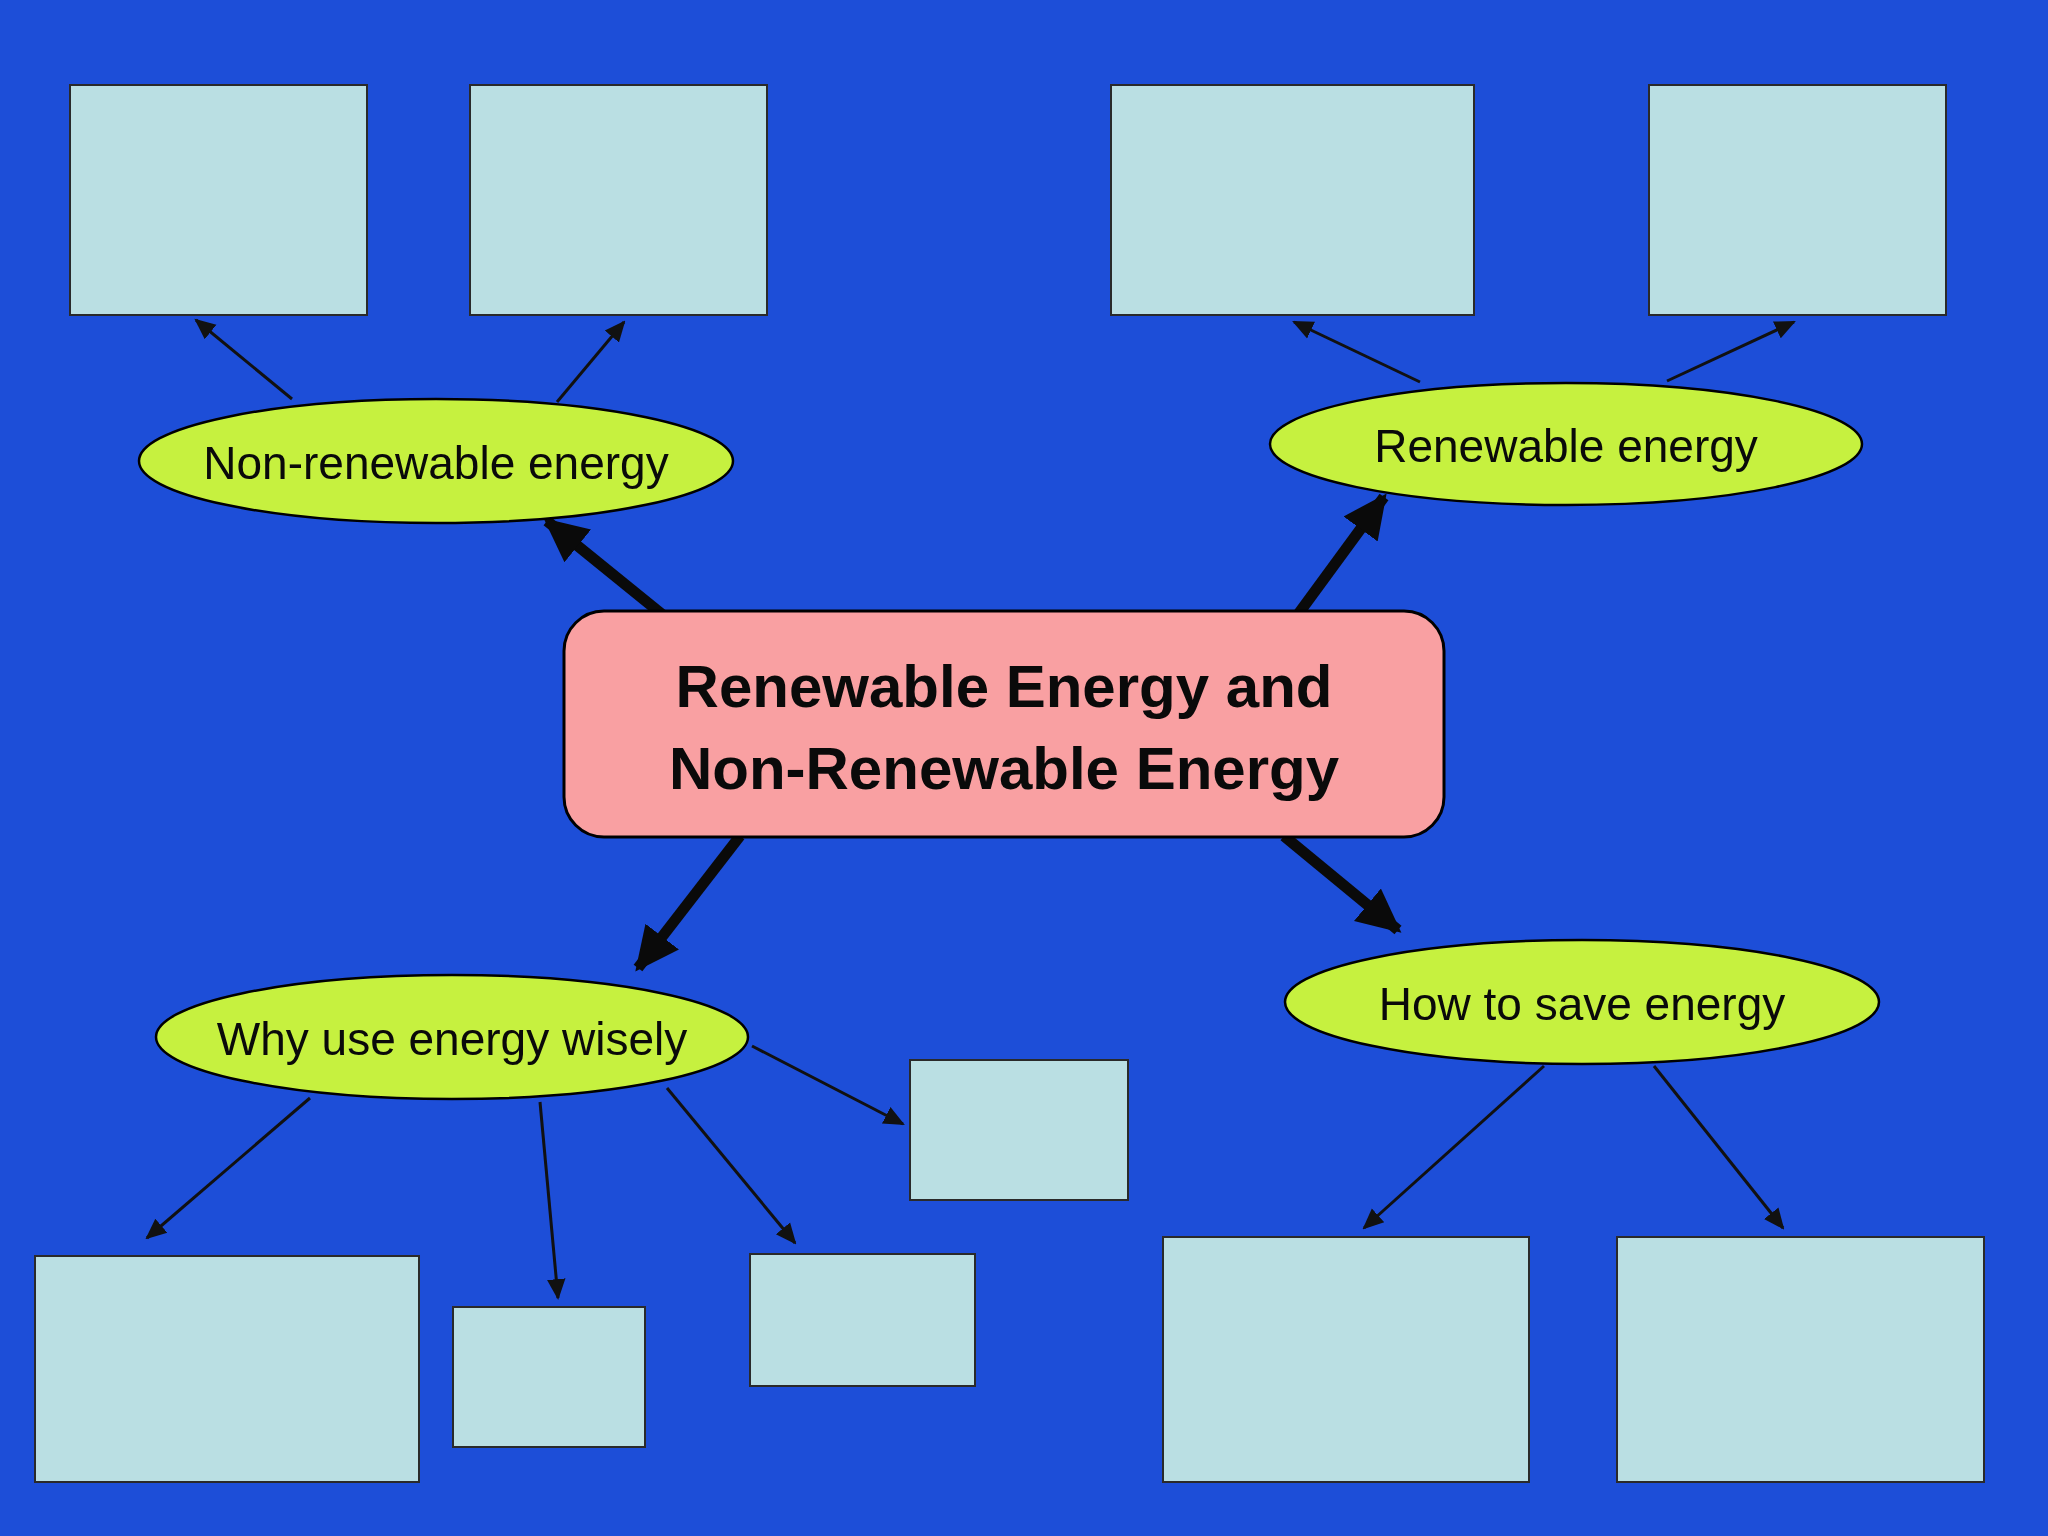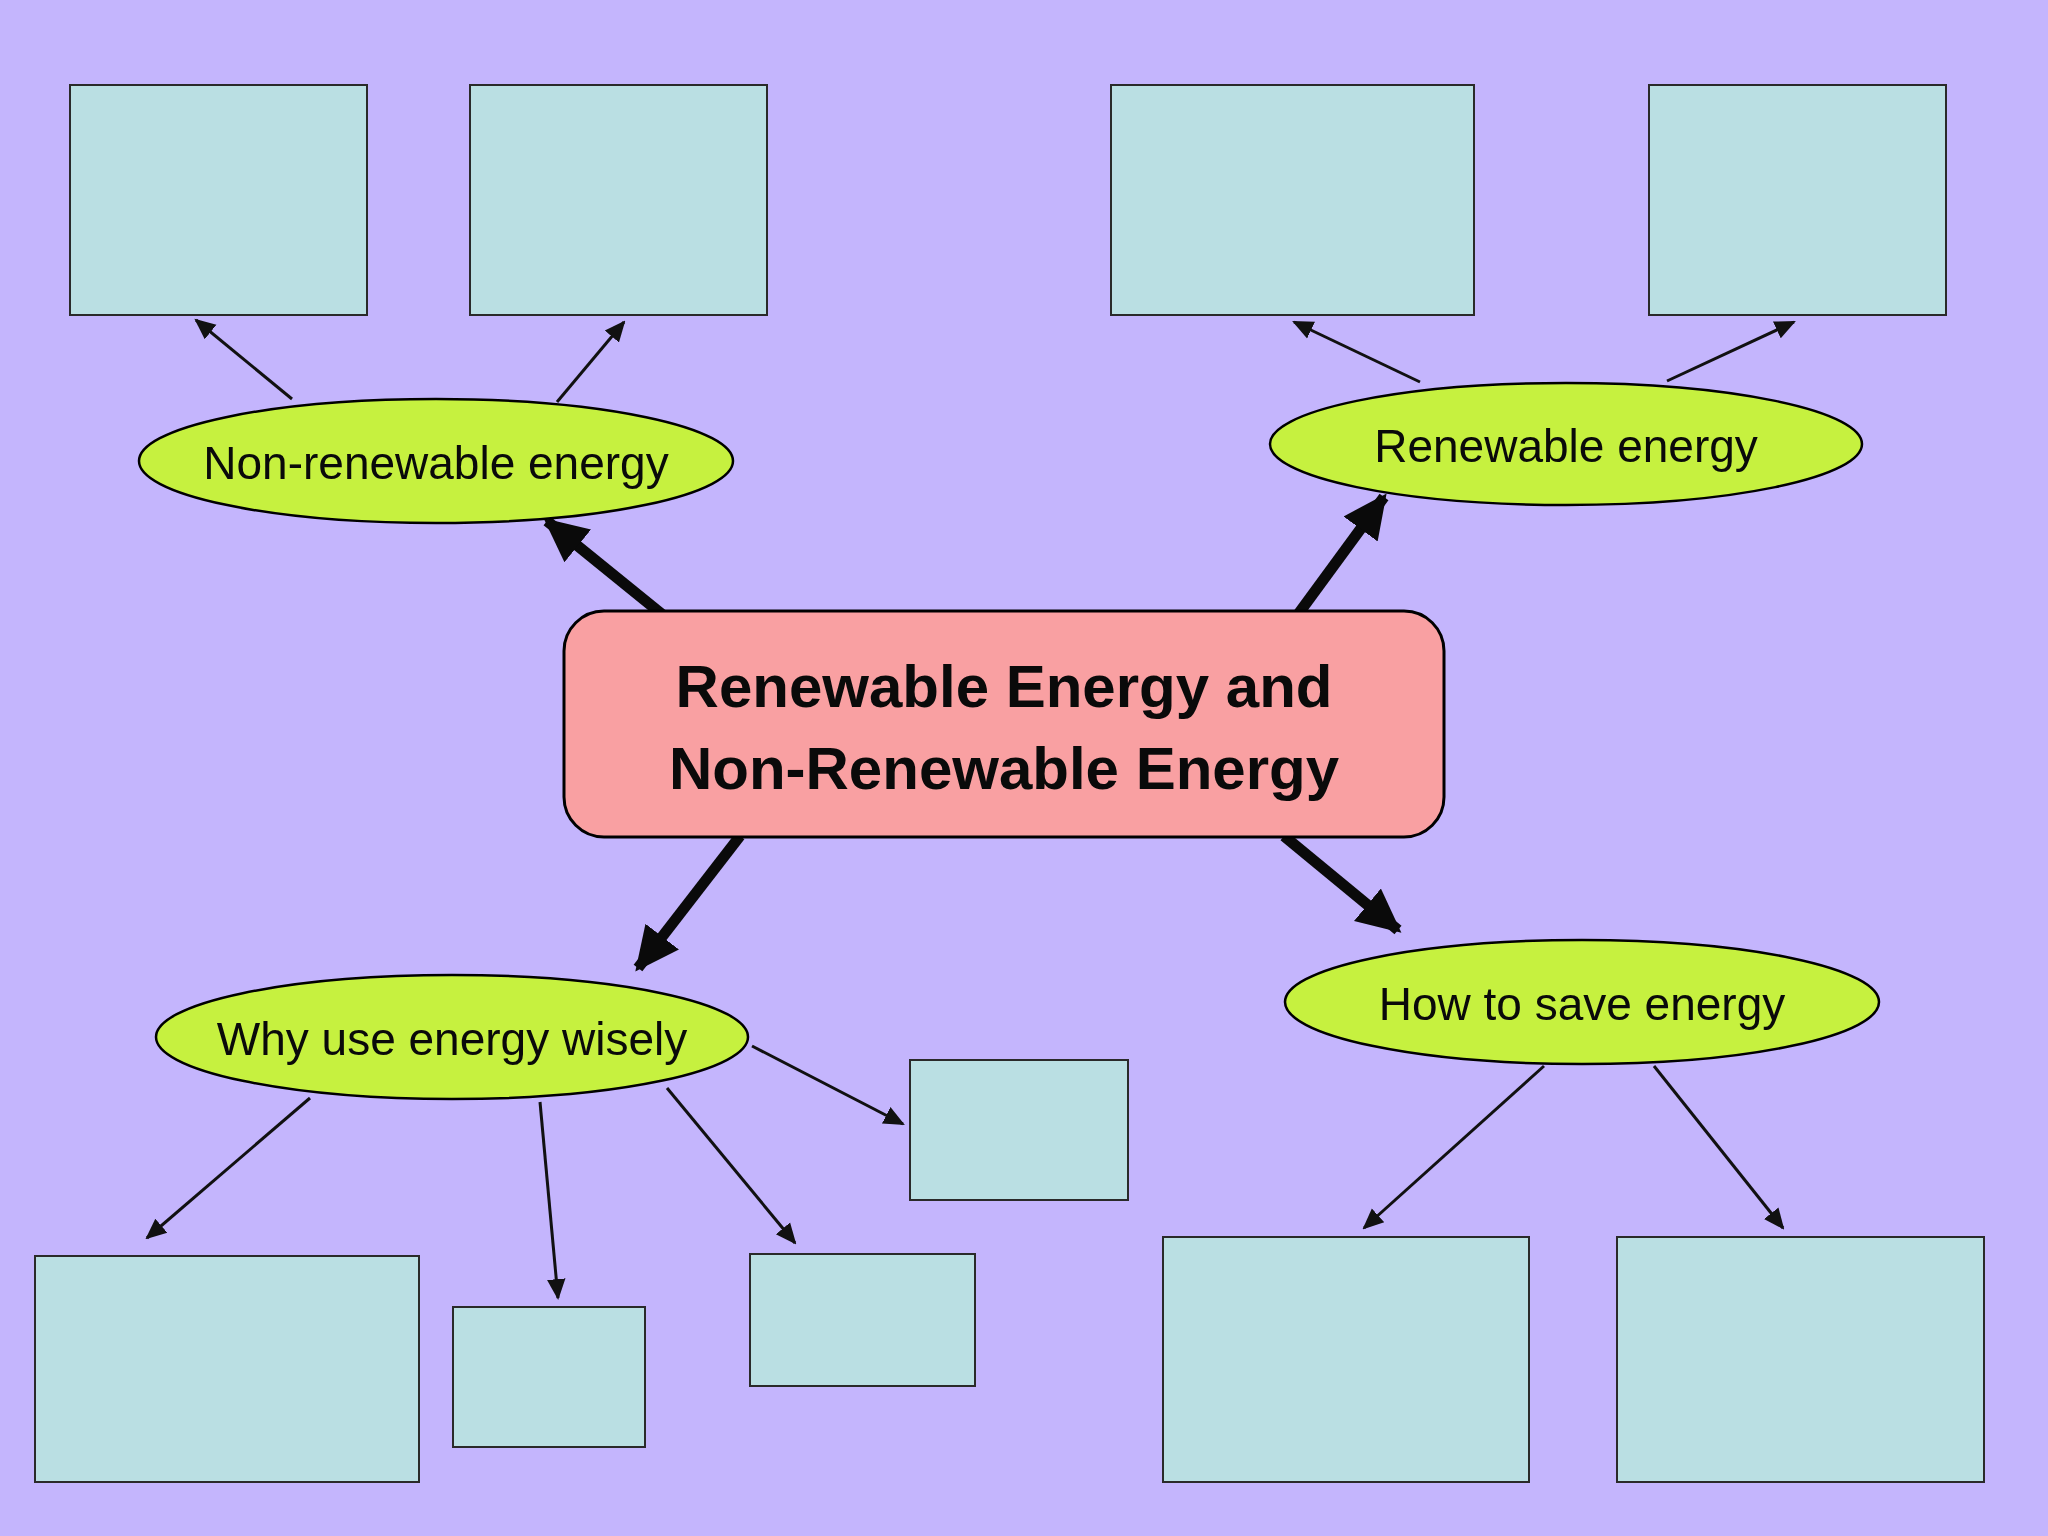--- a/index.html
+++ b/index.html
@@ -4,21 +4,21 @@
 <style>
   html, body {
     margin: 0;
     padding: 0;
     background: #fcfcfc;
   }
   .stage {
     position: relative;
     width: 2048px;
     height: 1536px;
-    background: #c4b5fd;
+    background: #1d4ed8;
     overflow: hidden;
     font-family: "Liberation Sans", sans-serif;
   }
   svg { display: block; width: 2048px; height: 1536px; }
 
   .blank-box {
     fill: #badfe3;
     stroke: #2a2a2a;
     stroke-width: 2;
   }

